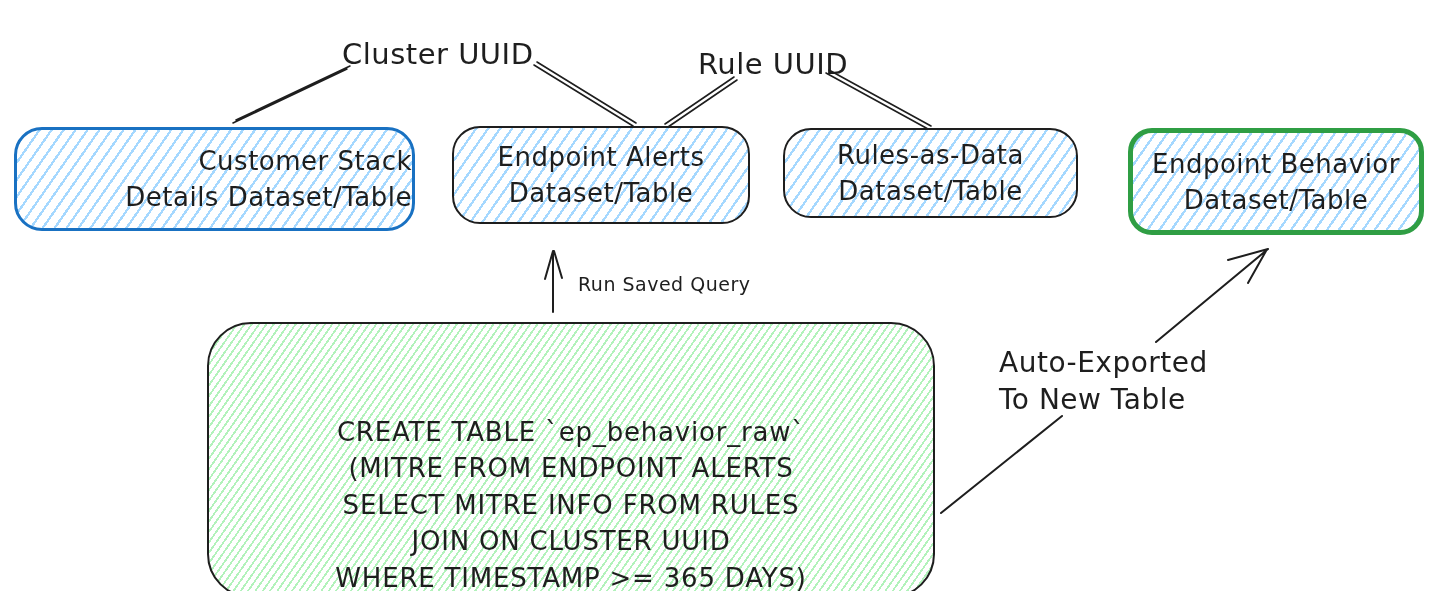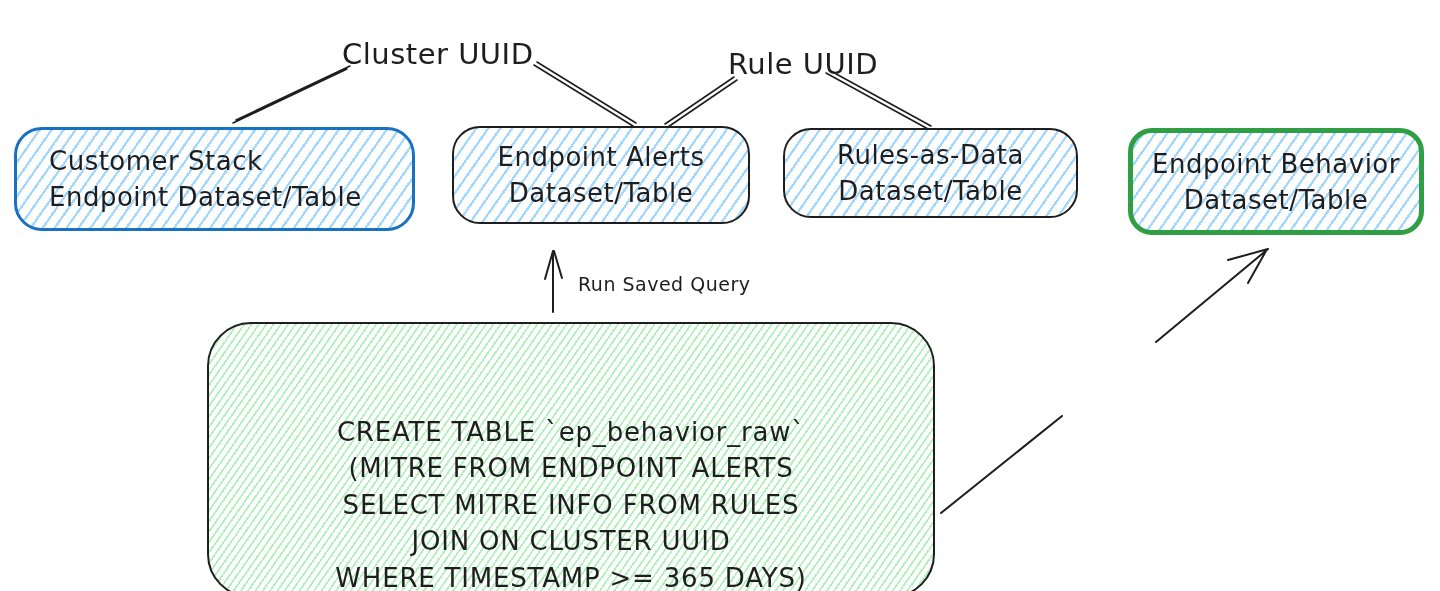--- a/index.html
+++ b/index.html
@@ -35,21 +35,21 @@
   }
   .border-blue{border:3px solid #1971c2;}
   .border-ink{border:2.5px solid #1e1e1e;}
   .border-green{border:5px solid #2f9e44;border-radius:24px;}
   .node-label{
     font-size:26px;
     line-height:36px;
     letter-spacing:0.5px;
     white-space:nowrap;
   }
-  .align-left{padding-left:32px;text-align:left;}
+  .align-left{padding-left:32px;text-align:right;}
   .align-center{text-align:center;}
   .floating-label{
     position:absolute;z-index:3;
     font-size:29px;
     line-height:36px;
     white-space:nowrap;
     letter-spacing:0.5px;
   }
   #sql-box{
     left:207px;top:300px;width:728px;height:276px;
@@ -79,28 +79,32 @@
 
     <path stroke-width="1.6" d="M826 51 L928 107 M829 48 L931 104"></path>
 
     <path stroke-width="2" d="M553 290 L553 229 M553 229 L545 257 M554 229 L562 256"></path>
 
     <path stroke-width="2" d="M941 491 L1062 394 M1156 320 L1268 227 M1268 227 L1228 238 M1266 229 L1248 261"></path>
   </svg>
 
   <div class="floating-label" style="left:342px;top:14px;">Cluster UUID</div>
 
-  <div class="floating-label" style="left:728px;top:24px;">Rule UUID</div>
+  <div class="floating-label" style="left:698px;top:24px;">Rule UUID</div>
 
   <div class="floating-label" style="left:578px;top:244px;font-size:19px;">Run Saved Query</div>
 
+  <div class="floating-label" style="left:999px;top:322px;font-size:28px;line-height:37px;">
+    <div>Auto-Exported</div>
+    <div>To New Table</div>
+  </div>
 
   <div class="node hatch-blue border-blue align-left" style="left:14px;top:105px;width:401px;height:104px;">
     <div class="node-label">Customer Stack</div>
-    <div class="node-label">Endpoint Dataset/Table</div>
+    <div class="node-label">Details Dataset/Table</div>
   </div>
 
   <div class="node hatch-blue border-ink align-center" style="left:452px;top:104px;width:298px;height:98px;">
     <div class="node-label">Endpoint Alerts</div>
     <div class="node-label">Dataset/Table</div>
   </div>
 
   <div class="node hatch-blue border-ink align-center" style="left:783px;top:106px;width:295px;height:90px;">
     <div class="node-label">Rules-as-Data</div>
     <div class="node-label">Dataset/Table</div>

